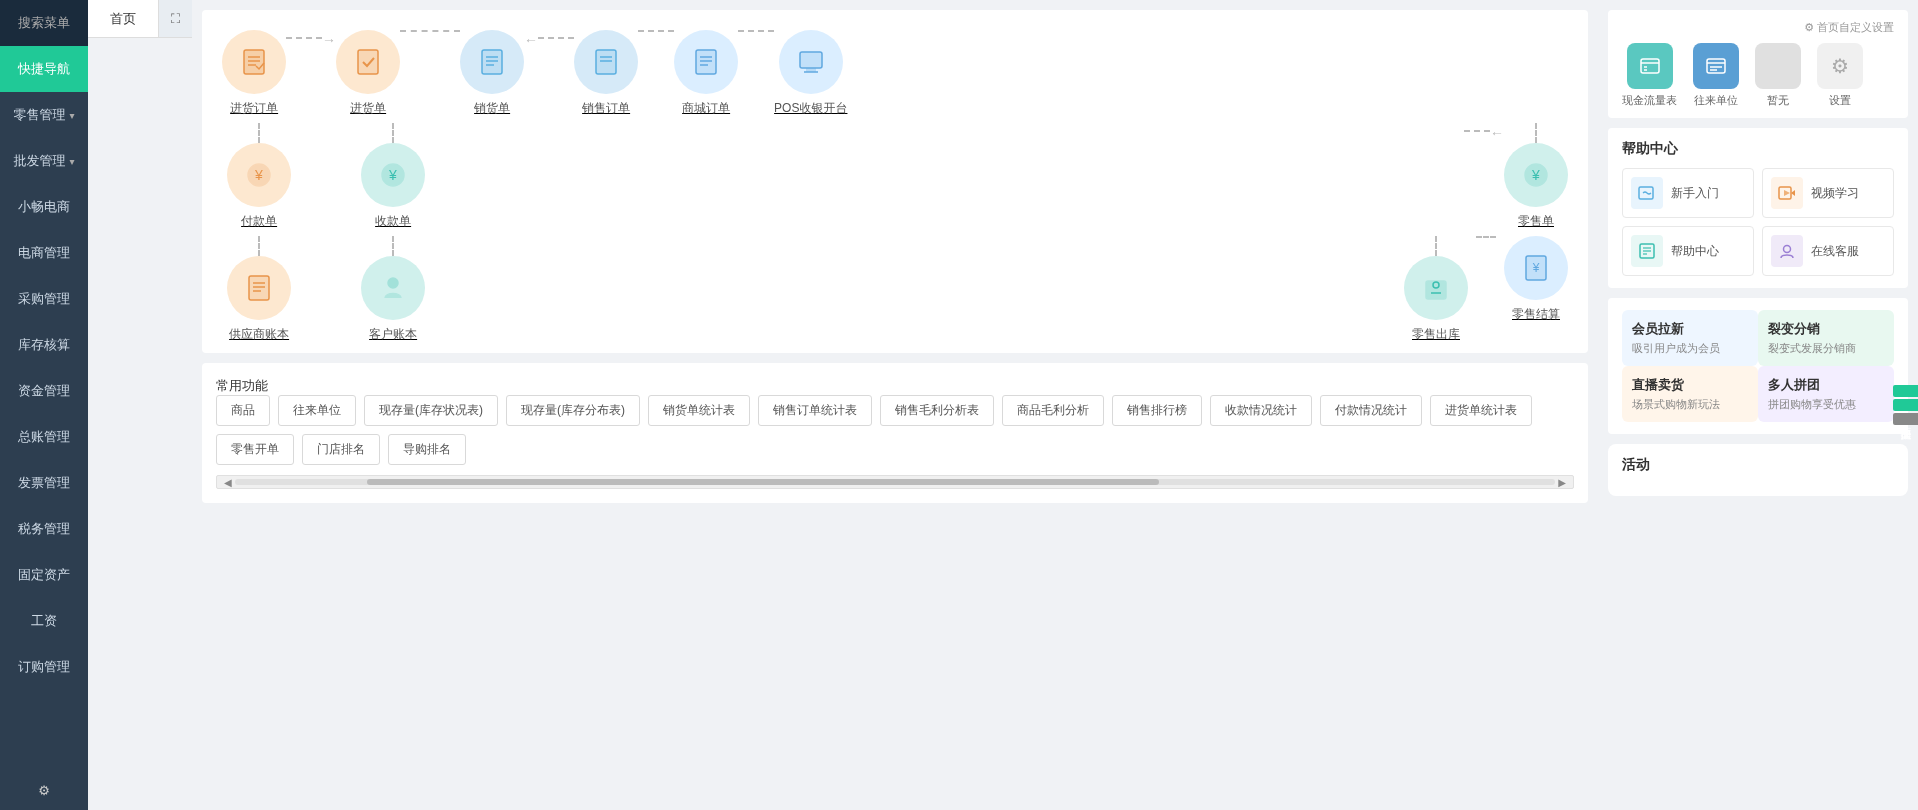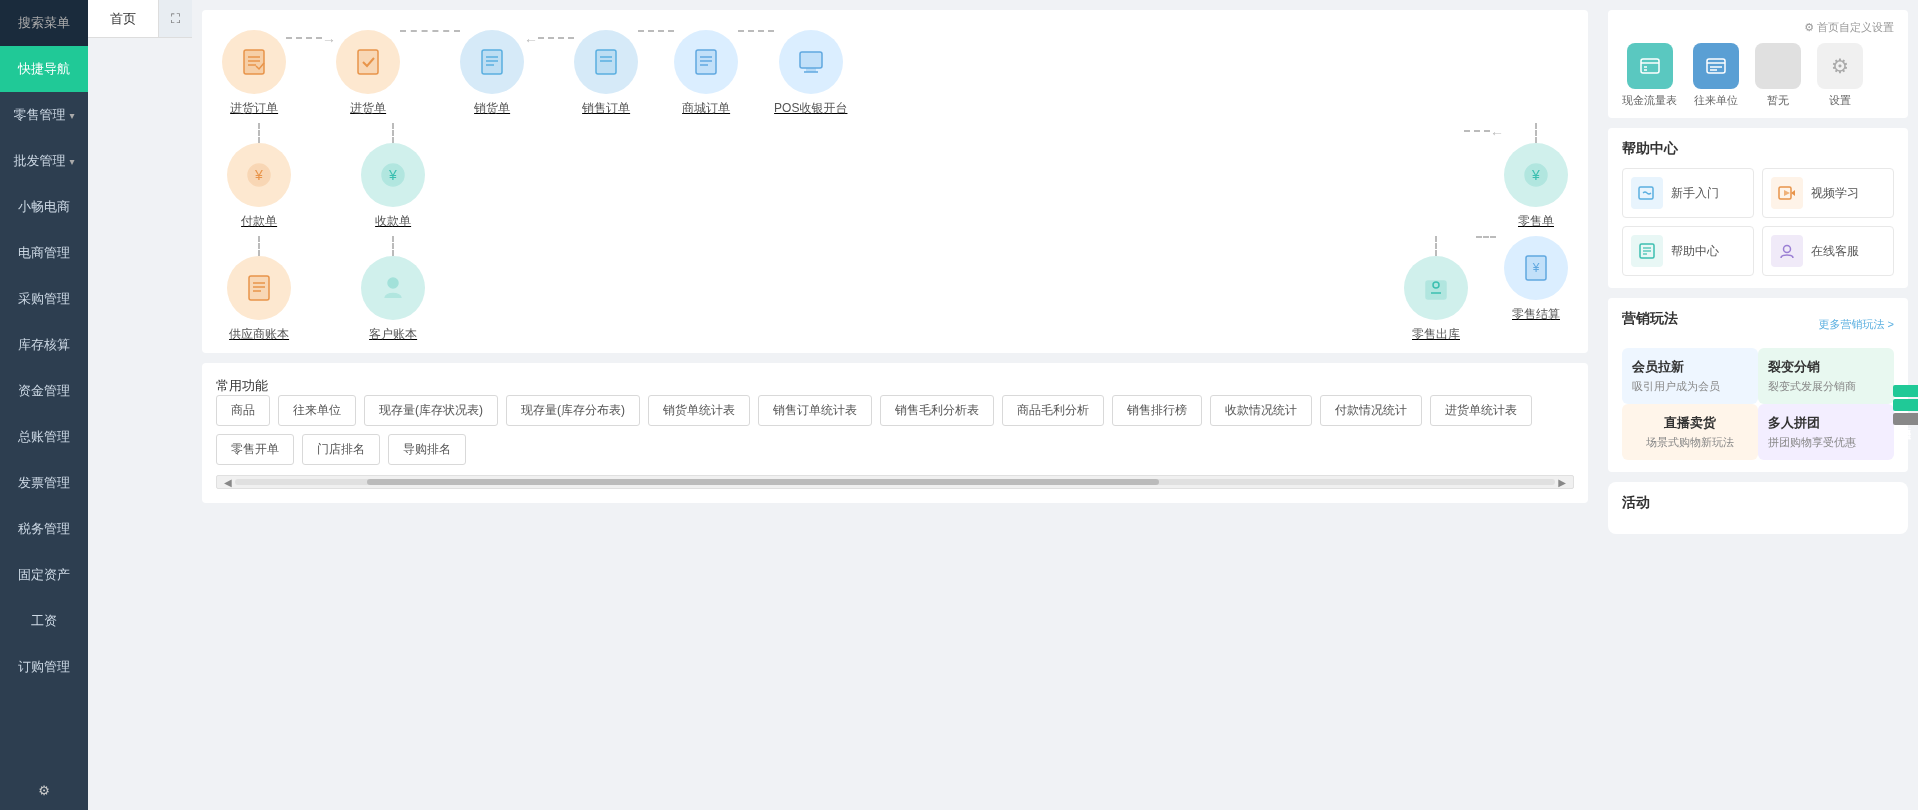--- a/index.html
+++ b/index.html
@@ -315,21 +315,21 @@
     .marketing-item {
       background: #eef6ff;
       border-radius: 6px;
       padding: 10px;
       cursor: pointer;
     }
     .mi-title { font-size: 13px; font-weight: 600; color: #333; margin-bottom: 3px; }
     .mi-desc { font-size: 11px; color: #888; }
     .mi-green { background: #e8f8f0; }
     .mi-blue { background: #eef6ff; }
-    .mi-orange { background: #fff5ea; text-align: center; }
+    .mi-orange { background: #fff5ea; }
     .mi-purple { background: #f3eeff; }
 
     
     #activity {
       background: #fff;
       border-radius: 8px;
       padding: 12px 14px;
     }
 
     
@@ -769,24 +769,20 @@
                   <circle cx="9" cy="7" r="3.5" stroke="#9b7fd4" stroke-width="1.5" fill="none"></circle>
                   <path d="M3 16 C3 12 15 12 15 16" stroke="#9b7fd4" stroke-width="1.5" fill="none"></path>
                 </svg>
             </div>
             <span class="help-text">在线客服</span>
           </div>
         </div>
       </div>
 
       <div id="marketing">
-        <div class="marketing-header">
-          <span class="section-title">营销玩法</span>
-          <span class="more-link">更多营销玩法 &gt;</span>
-        </div>
         <div class="marketing-grid">
           <div class="marketing-item mi-blue">
             <div class="mi-title">会员拉新</div>
             <div class="mi-desc">吸引用户成为会员</div>
           </div>
           <div class="marketing-item mi-green">
             <div class="mi-title">裂变分销</div>
             <div class="mi-desc">裂变式发展分销商</div>
           </div>
           <div class="marketing-item mi-orange">

